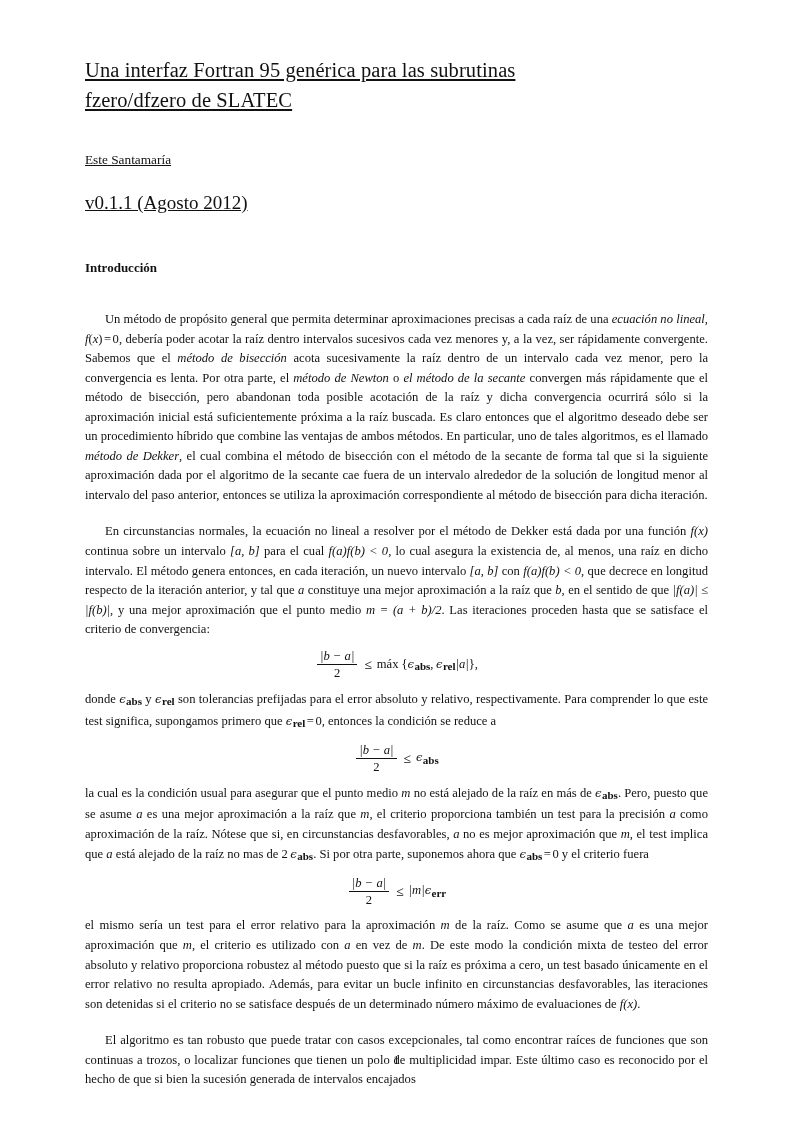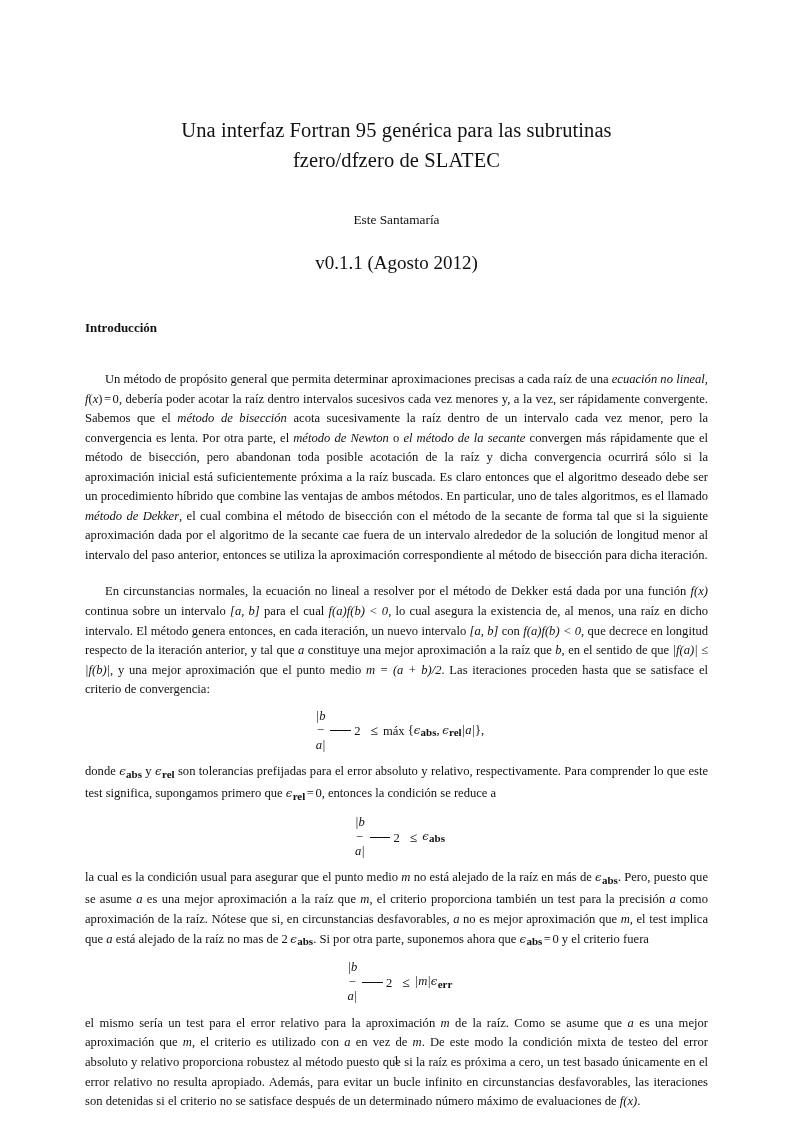--- a/index.html
+++ b/index.html
@@ -20,22 +20,23 @@
   }
   .content {
     position: absolute;
     left: 85px;
     top: 0;
     width: 623px;
   }
 
   
   .title-block {
-    text-align: center;
-    padding-top: 115px;
+    text-align: left;
+    padding-top: 55px;
+    text-decoration: underline;
   }
   .doc-title {
     font-size: 20.5px;
     line-height: 30px;
     font-weight: normal;
     margin: 0;
     letter-spacing: 0.1px;
   }
   .doc-title .line2 { display: block; }
   .doc-author {
@@ -104,21 +105,21 @@
     font-size: 12.6px;
   }
   .eqrow {
     display: inline-flex;
     align-items: center;
     justify-content: center;
     line-height: 1;
   }
   .frac {
     display: inline-flex;
-    flex-direction: row;
+    flex-direction: column;
     align-items: center;
     vertical-align: middle;
     margin: 0 2px;
   }
   .frac .num {
     padding: 0 3px 1px 3px;
     font-size: 12.6px;
     line-height: 1.15;
   }
   .frac .bar {

